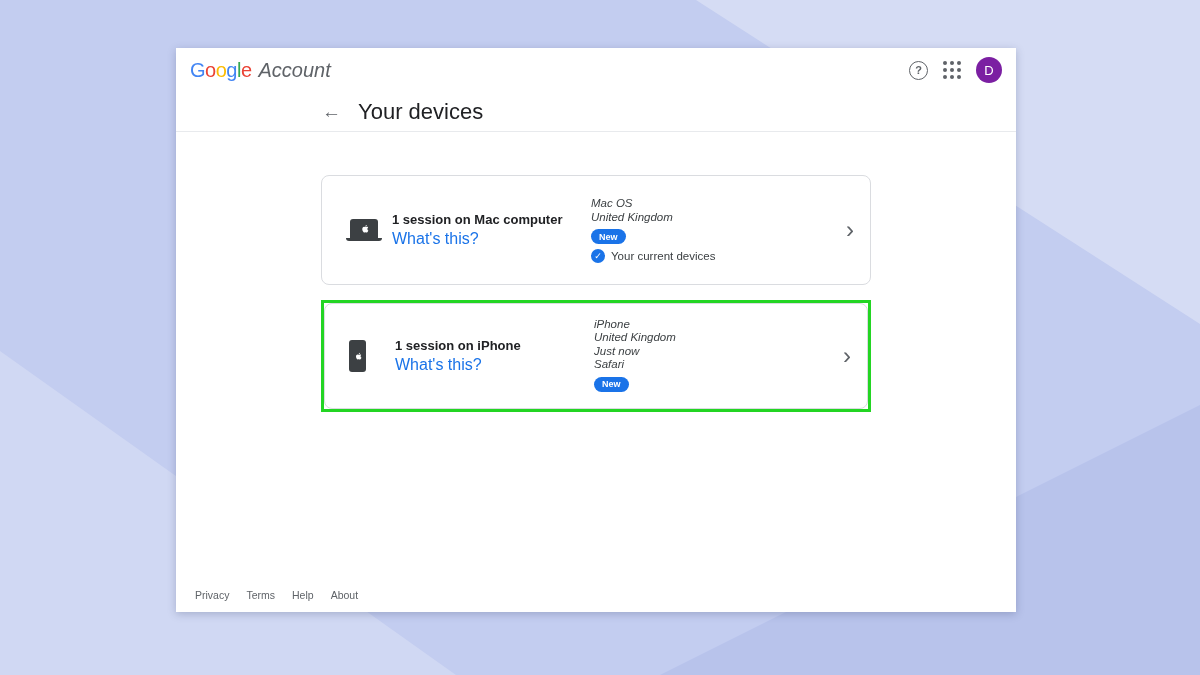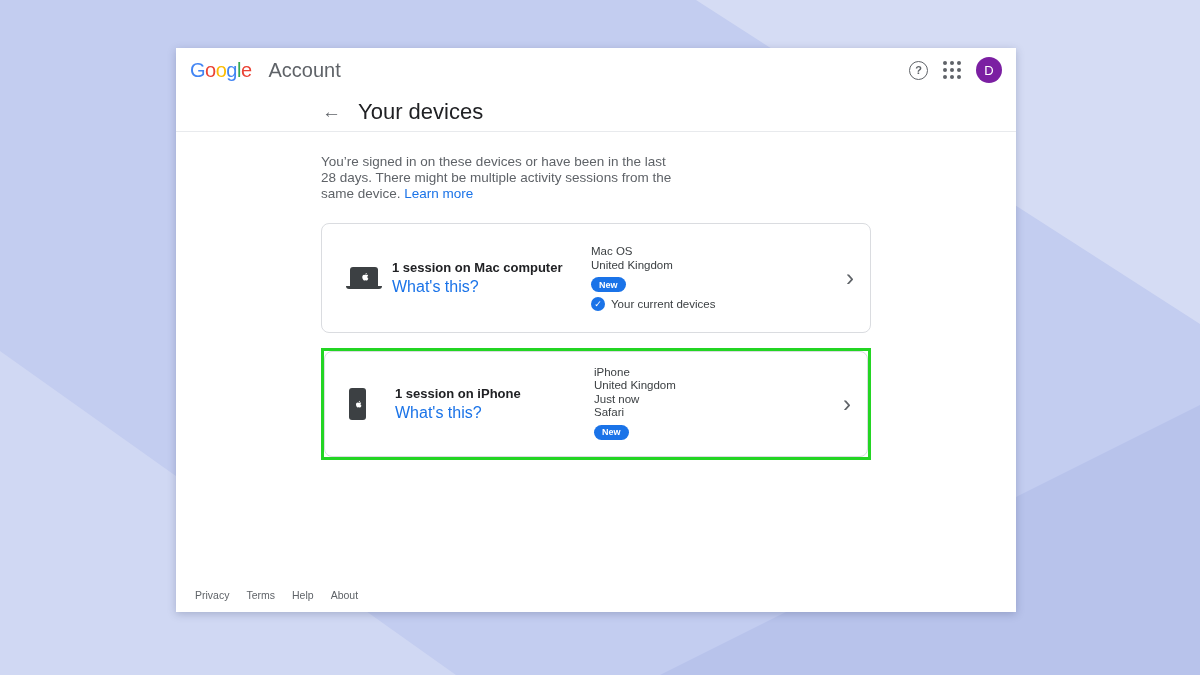--- a/index.html
+++ b/index.html
@@ -24,21 +24,21 @@
   }
 
   
   .hdr { height:44px; display:flex; align-items:center; padding:0 14px 0 14px; }
   .logo { display:flex; align-items:baseline; font-size:20px; letter-spacing:-0.5px; }
   .logo .gl { font-weight:500; }
   .c-blue   { color: var(--google-blue); }
   .c-red    { color: var(--google-red); }
   .c-yellow { color: var(--google-yellow); }
   .c-green  { color: var(--google-green); }
-  .logo .product { color: var(--text-secondary); font-weight:400; margin-left:17px; letter-spacing:0; }
+  .logo .product { color: var(--text-secondary); font-weight:400; margin-left:7px; letter-spacing:0;font-style:italic; }
   .hdr-right { margin-left:auto; display:flex; align-items:center; gap:15px; }
   .help-icon {
     width:19px; height:19px; border:1.7px solid var(--text-secondary); border-radius:50%;
     color: var(--text-secondary); font-size:11px; font-weight:bold;
     display:flex; align-items:center; justify-content:center; cursor:pointer;
   }
   .apps-grid { display:grid; grid-template-columns:repeat(3,4px); gap:3px; cursor:pointer; }
   .apps-grid i { width:4px; height:4px; border-radius:50%; background: var(--text-secondary); }
   .avatar {
     width:26px; height:26px; border-radius:50%; background: var(--avatar-bg);
@@ -79,21 +79,21 @@
     width:17px; height:32px; background: var(--device-icon); border-radius:3px;
     display:flex; align-items:center; justify-content:center;
   }
   .apple-svg { fill:#fff; }
 
   .dev-main { width:199px; }
   .dev-title { font-size:13px; font-weight:bold; color: var(--text-primary); }
   .whats-this { font-size:16px; margin-top:3px; }
 
   .dev-details { flex:1; font-size:11.5px; color:#3c4043; }
-  .dev-details .dl { line-height:13.5px; }
+  .dev-details .dl { line-height:13.5px;font-style:italic; }
   .badge {
     display:inline-block; background: var(--badge-bg); color:#fff;
     font-size:9px; font-weight:bold; padding:2.5px 8px; border-radius:9px; margin:5px 11px 3px 0;
   }
   .cur-session { display:flex; align-items:center; gap:6px; margin-top:2px; }
   .check-icon {
     width:14px; height:14px; border-radius:50%; background: var(--badge-bg);
     color:#fff; font-size:9px; display:flex; align-items:center; justify-content:center;
   }
   .chevron { width:18px; text-align:right; font-size:24px; color: var(--text-secondary); line-height:1; font-weight:400; cursor:pointer; }
@@ -137,23 +137,20 @@
       <div class="avatar">D</div>
     </div>
   </div>
 
   <div class="title-row">
     <span class="back-arrow">←</span>
     <span class="page-title">Your devices</span>
   </div>
 
   <div class="content">
-    <div class="intro">
-      <span>You’re signed in on these devices or have been in the last 28 days. There might be multiple activity sessions from the same device. </span><a class="link">Learn more</a>
-    </div>
 
     <div class="cards">
 
       <div class="card">
         <div class="dev-icon-cell">
           <div class="mac-icon">
             <div class="mac-screen">
               <svg class="apple-svg" width="9" height="11" viewBox="0 0 24 28">
                 <path d="M19.7 15.1c0-2.5 2-3.7 2.1-3.8-1.2-1.7-3-1.9-3.6-1.9-1.5-.2-3 .9-3.8.9-.8 0-2-.9-3.3-.8-1.7 0-3.3 1-4.2 2.5-1.8 3.1-.5 7.8 1.3 10.3.8 1.2 1.8 2.6 3.1 2.5 1.3-.1 1.8-.8 3.3-.8 1.5 0 2 .8 3.3.8 1.4 0 2.3-1.2 3.1-2.5.9-1.4 1.3-2.8 1.4-2.9-.1-.1-2.7-1.1-2.7-4.3zM17.2 7.6c.7-.8 1.2-2 1-3.2-1 0-2.3.7-3 1.6-.6.7-1.2 1.9-1 3.1 1.1.1 2.3-.6 3-1.5z"></path>
               </svg>

